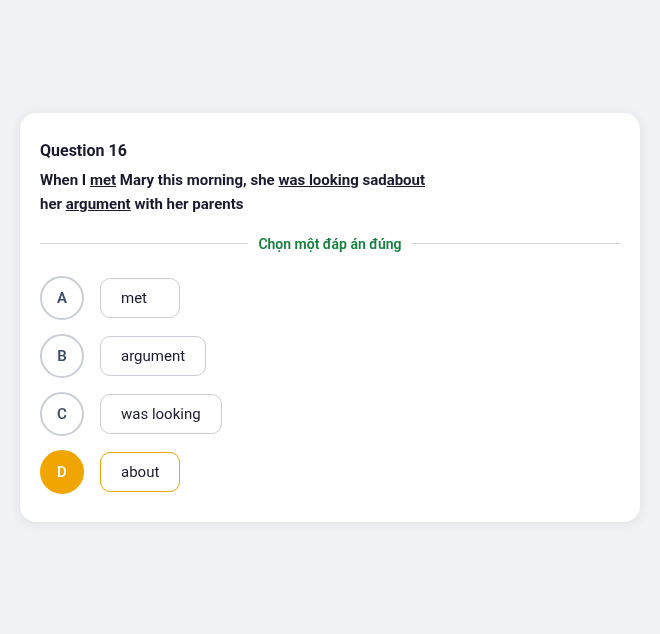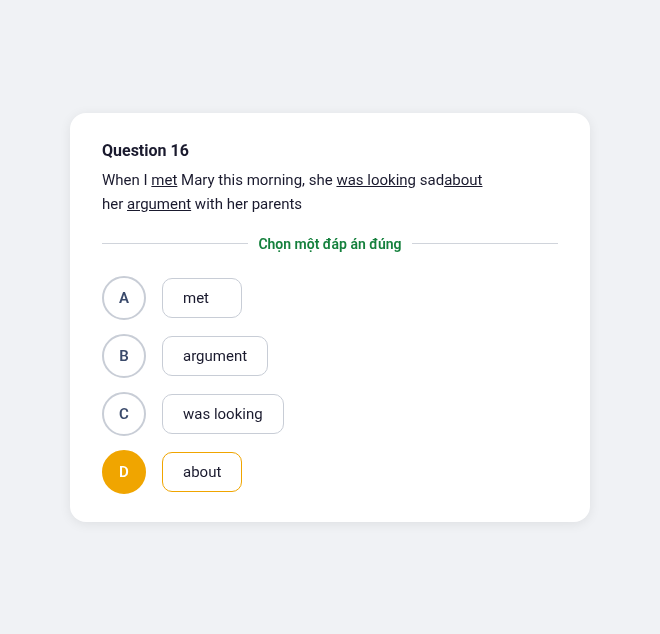--- a/index.html
+++ b/index.html
@@ -14,37 +14,38 @@
       display: flex;
       justify-content: center;
       align-items: center;
       min-height: 100vh;
       padding: 20px;
     }
 
     .card {
       background: #ffffff;
       border-radius: 16px;
-      padding: 28px 32px;
-      width: 520px;
+      padding: 28px 20px;
+      width: 620px;
       box-shadow: 0 2px 12px rgba(0,0,0,0.08);
     }
 
     .question-number {
       font-weight: 700;
       font-size: 16px;
       color: #1a1a2e;
       margin-bottom: 8px;
     }
 
     .question-text {
       font-size: 15px;
       color: #1a1a2e;
       line-height: 1.6;
       margin-bottom: 20px;
+      font-weight: bold;
     }
 
     .question-text u {
       text-decoration: underline;
     }
 
     .divider-row {
       display: flex;
       align-items: center;
       gap: 10px;

